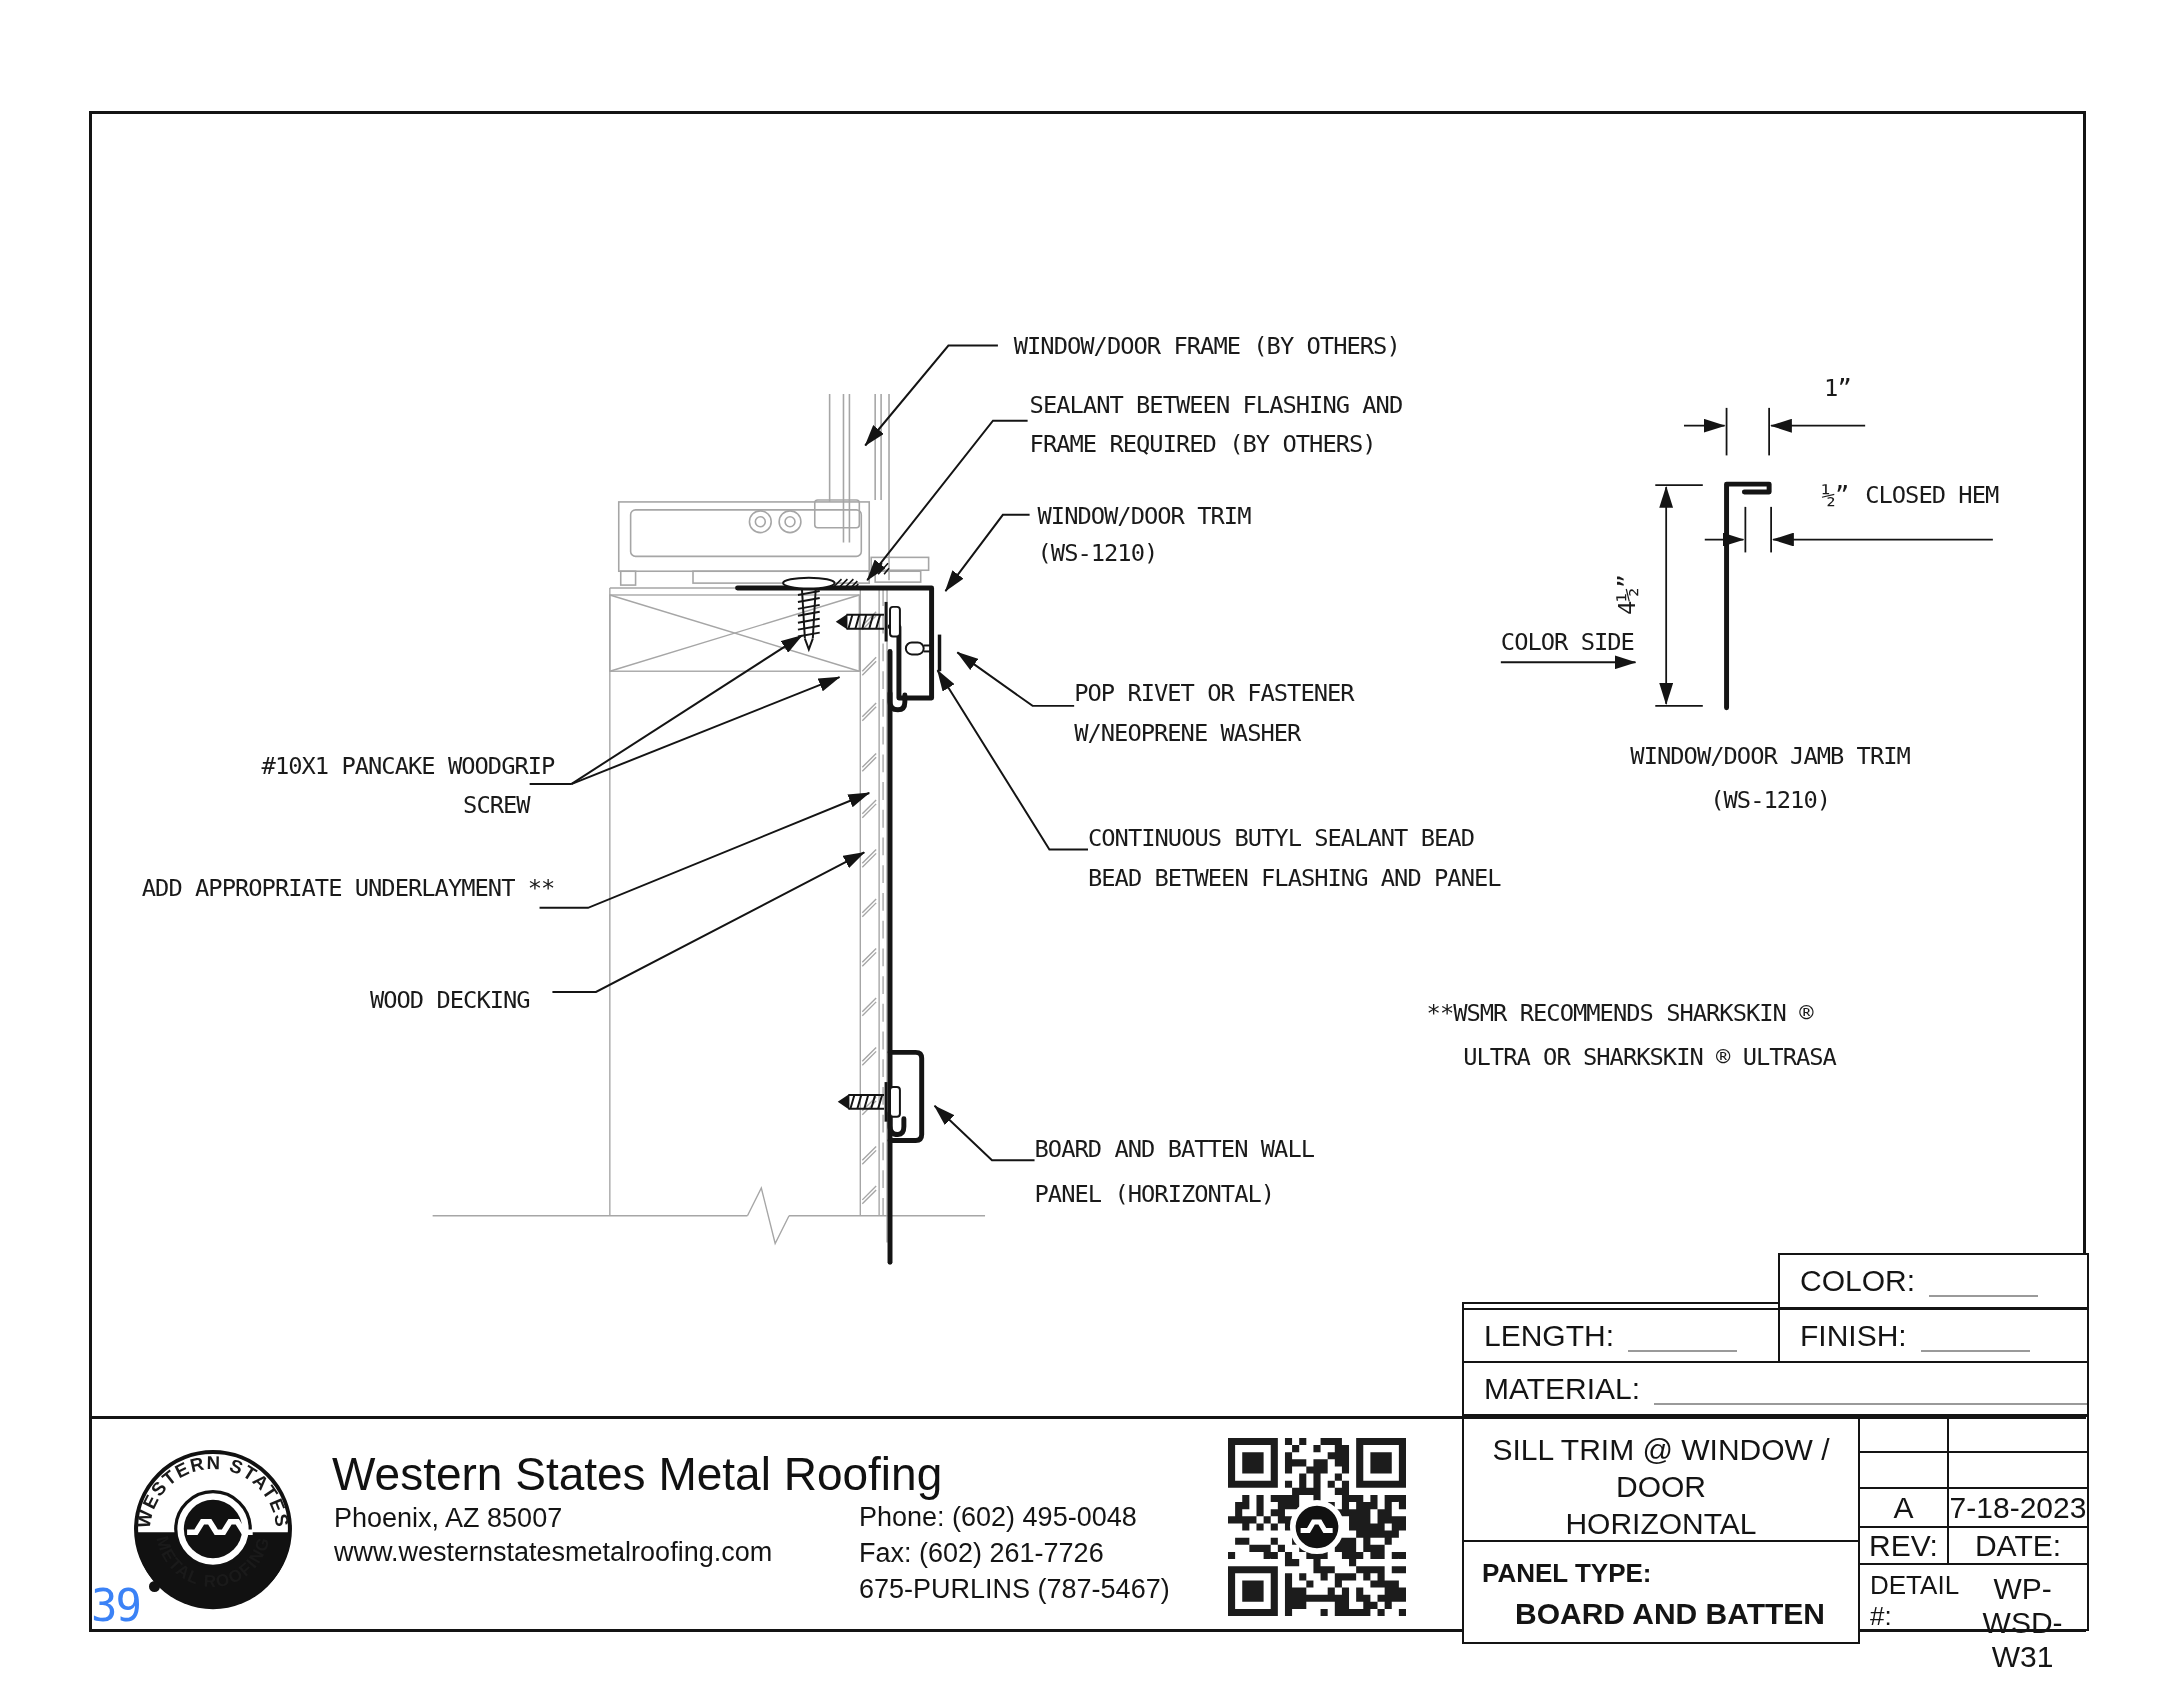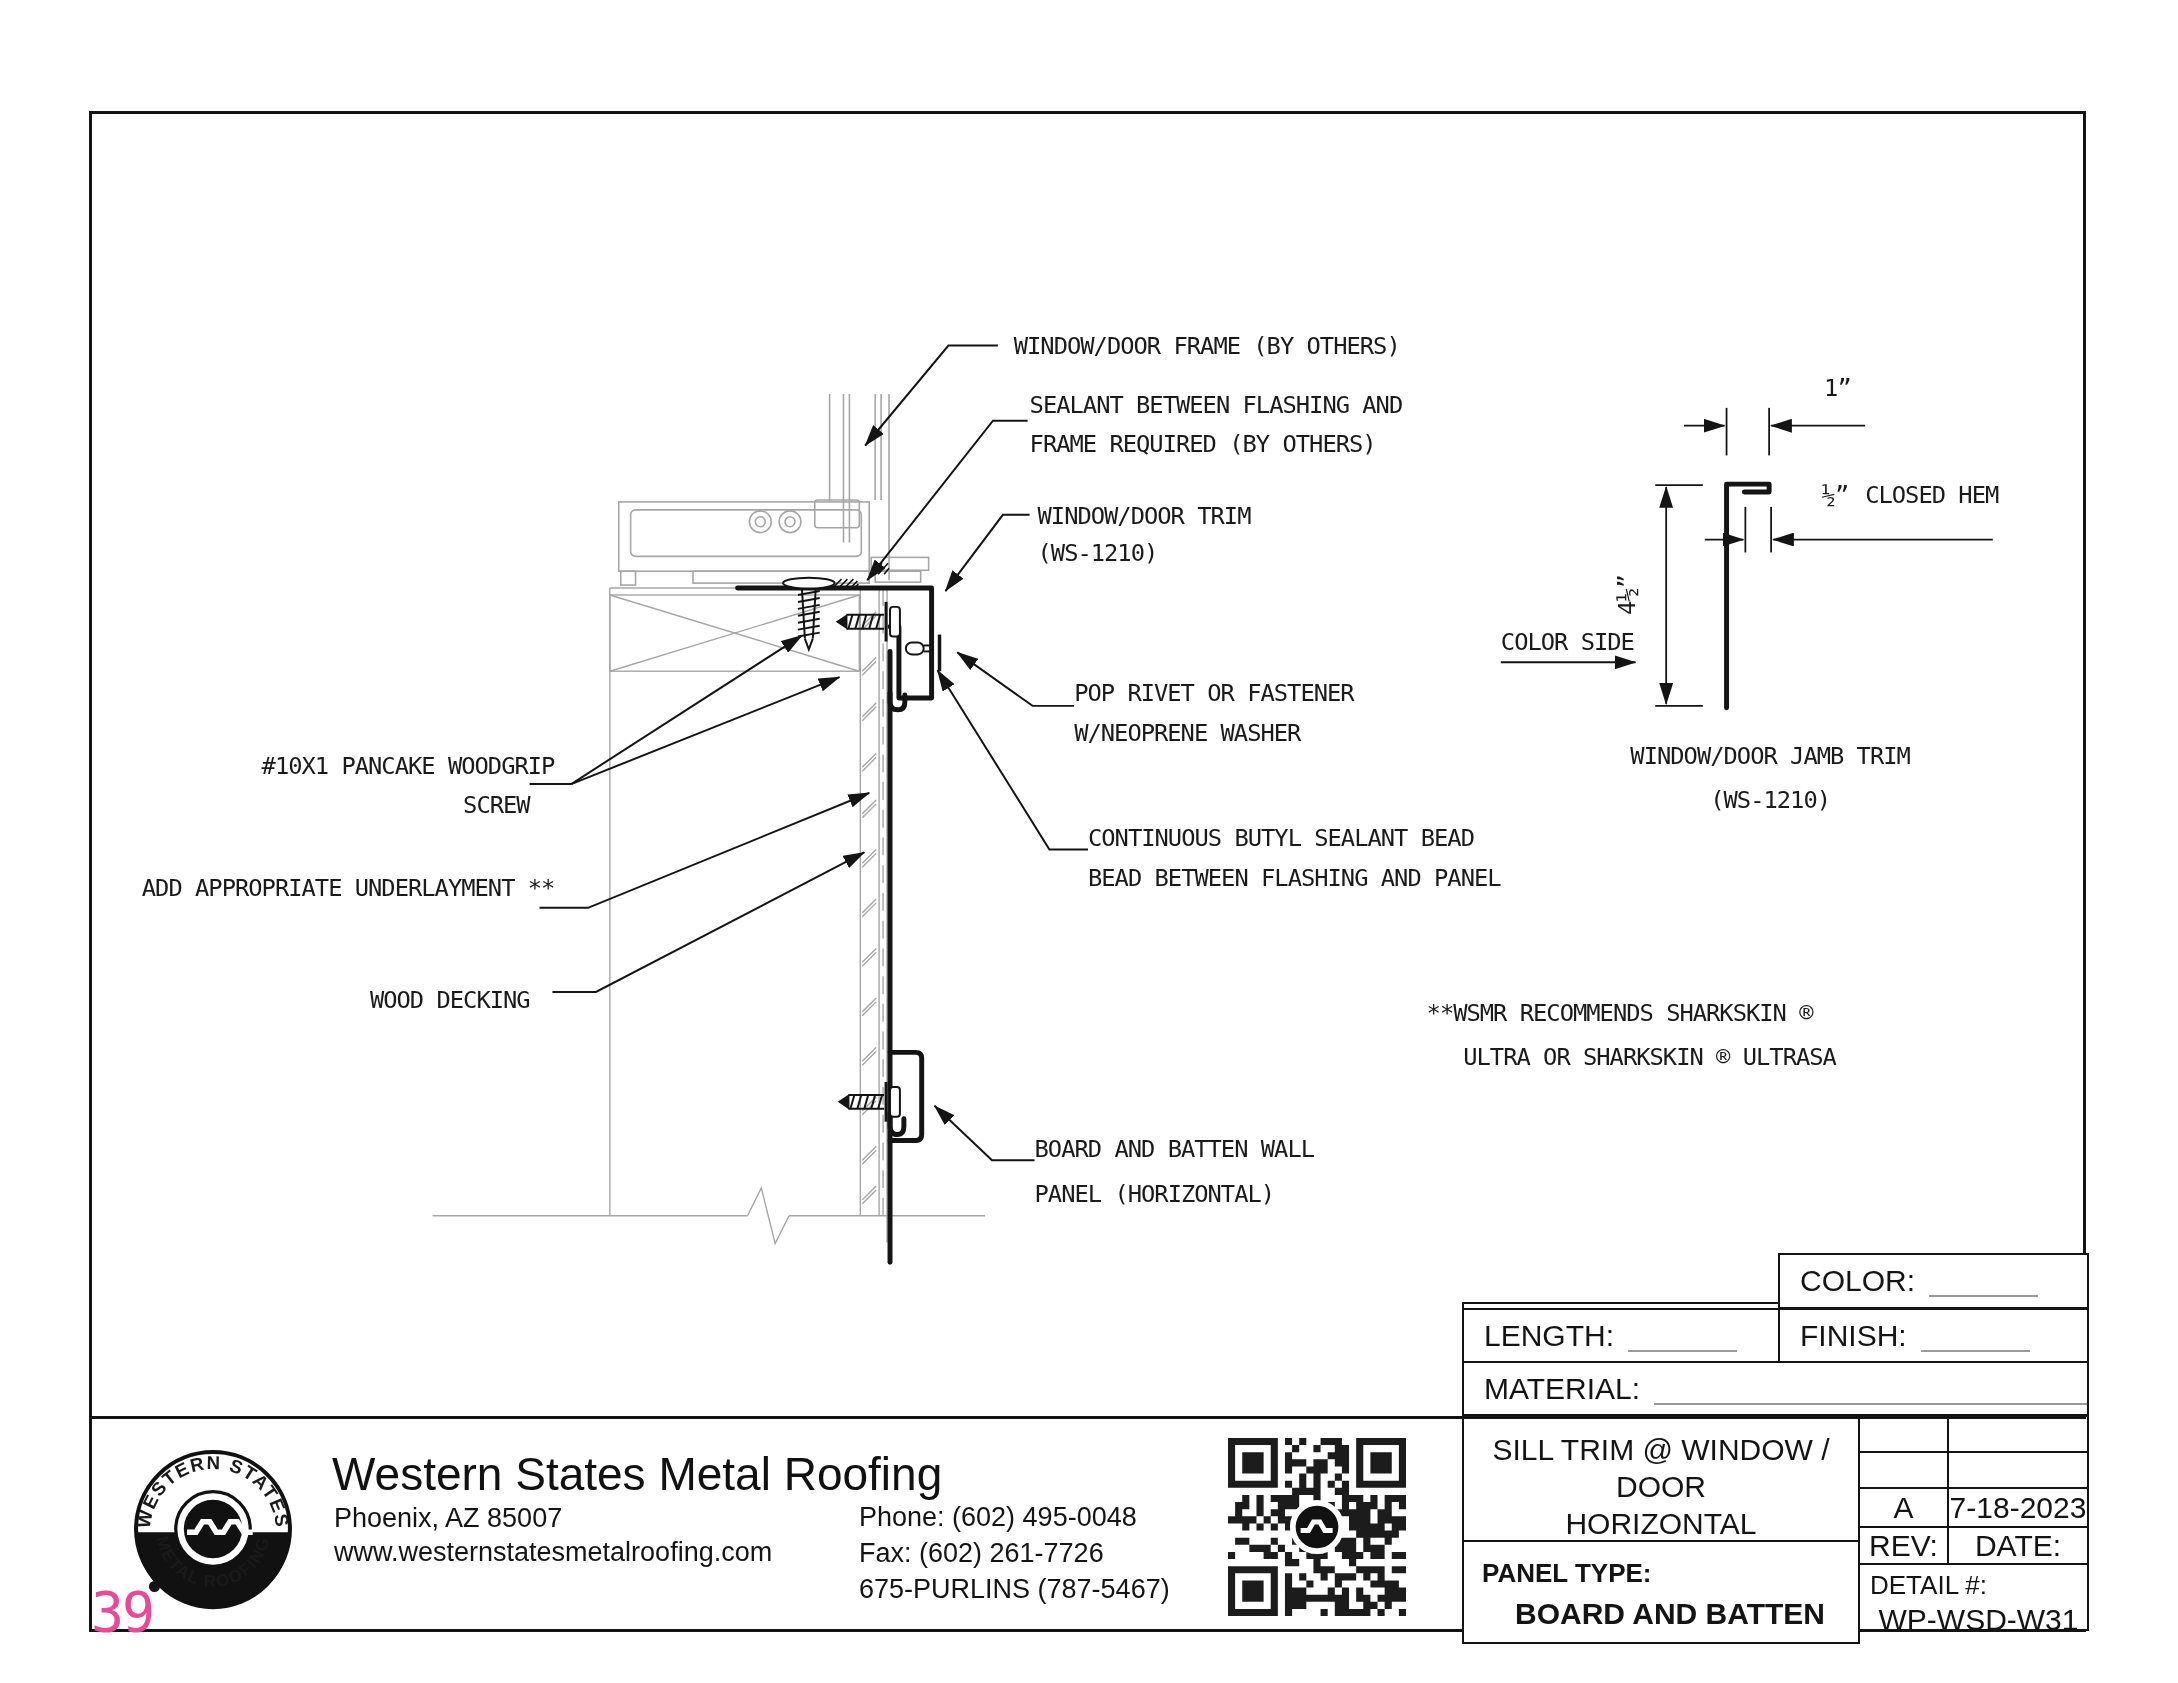--- a/index.html
+++ b/index.html
@@ -12,25 +12,25 @@
   .cell{position:absolute;border:2px solid #141414;box-sizing:border-box;background:#fff;
         font-size:30px;display:flex;align-items:center;padding-left:20px;}
   .cell .lbl{white-space:nowrap;}
   .blank{display:inline-block;border-bottom:2px solid #9a9a9a;height:30px;margin-left:14px;}
   .center-cell{justify-content:center;padding-left:0;text-align:center;}
   #band{position:absolute;left:89px;top:1416px;width:1997px;height:216px;
         border-top:3px solid #141414;box-sizing:border-box;}
   #company-name{position:absolute;left:332px;top:1447px;font-size:46px;color:#111;}
   .addr{position:absolute;left:334px;top:1501px;font-size:27px;line-height:34px;}
   .phones{position:absolute;left:859px;top:1499px;font-size:27px;line-height:36px;}
-  #page-num{position:absolute;left:91px;top:1580px;font-size:55px;color:#ec4899;
+  #page-num{position:absolute;left:91px;top:1580px;font-size:44px;color:#3b82f6;
             font-family:"DejaVu Sans Mono",monospace;letter-spacing:-2px;}
   #detail-title{flex-direction:column;justify-content:flex-start;padding-top:14px;line-height:37px;}
   #panel-type-cell{flex-direction:column;align-items:flex-start;justify-content:flex-start;}
-  #detail-num-cell{flex-direction:column;align-items:flex-start;justify-content:flex-start;}
+  #detail-num-cell{flex-direction:row;align-items:flex-start;justify-content:flex-start;}
 </style>
 </head>
 <body>
 
 <div id="sheet">
   <div id="border"></div>
 
   <svg width="2178" height="1683" viewBox="0 0 2200 1700" style="position:absolute;left:0;top:0;">
     <defs>
       <marker id="arr" markerUnits="userSpaceOnUse" markerWidth="22" markerHeight="14" refX="21" refY="7" orient="auto">

